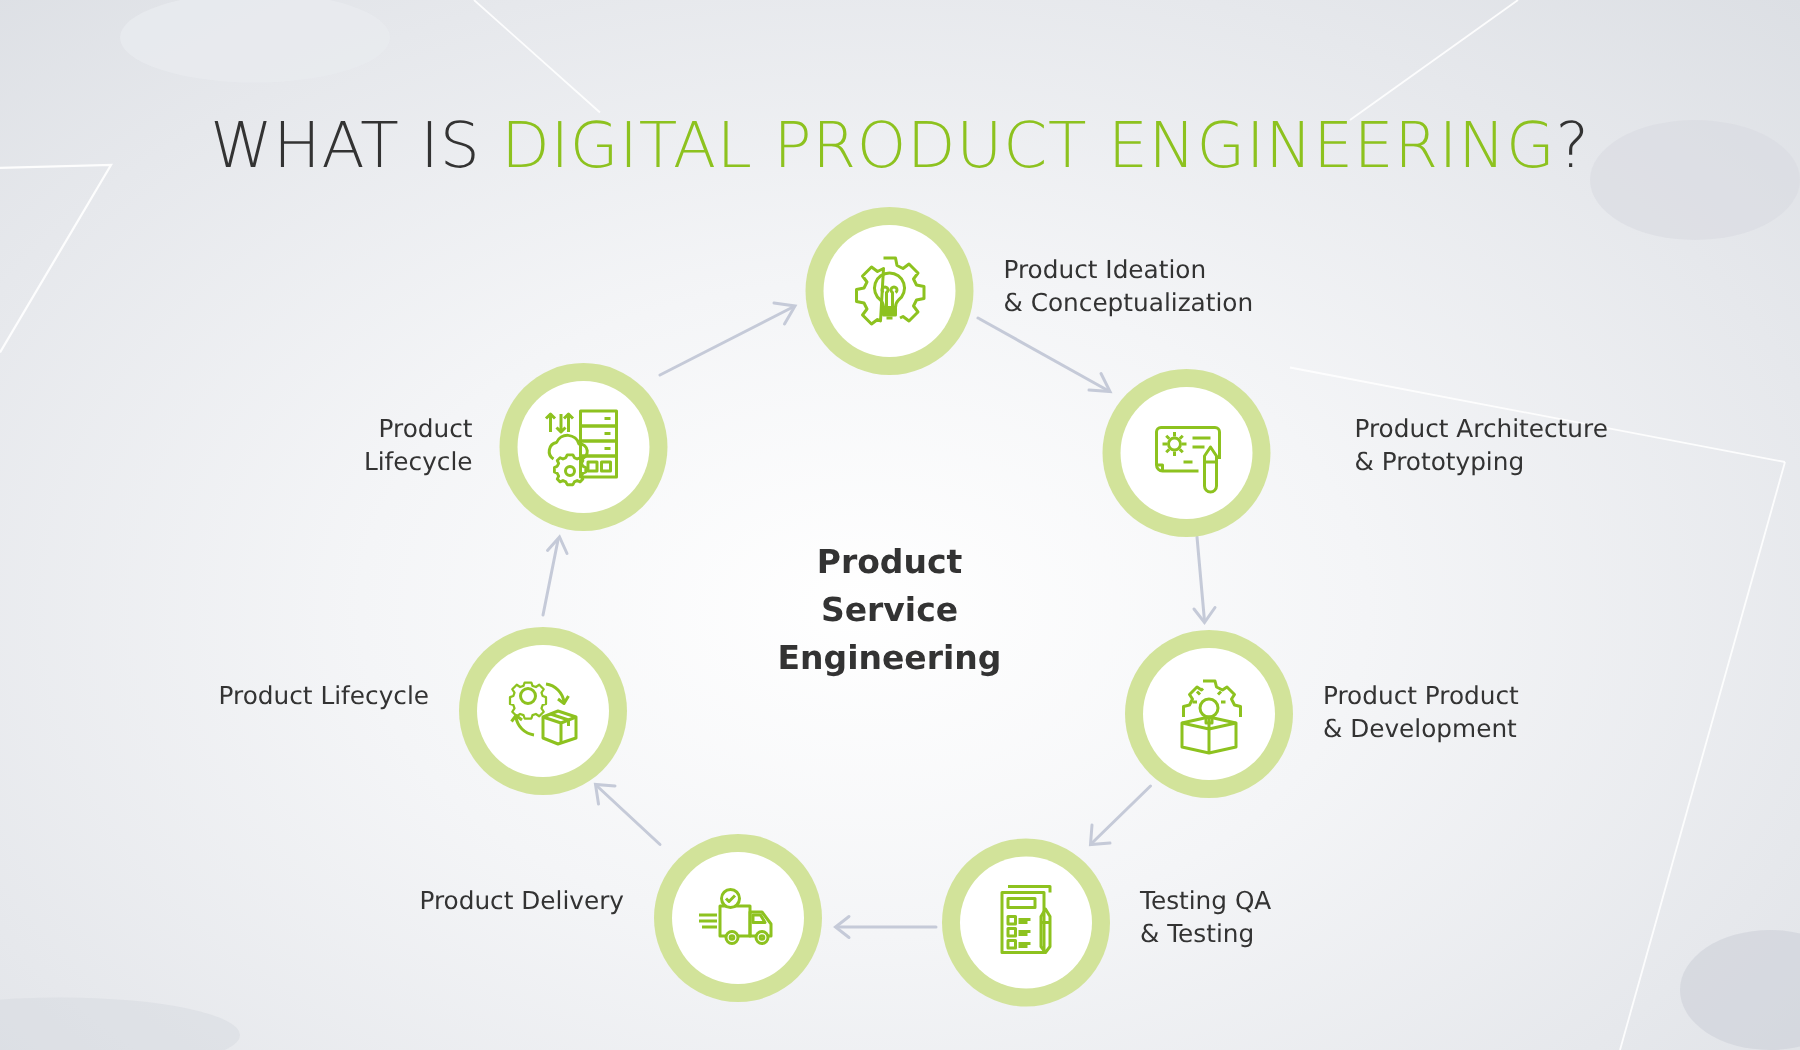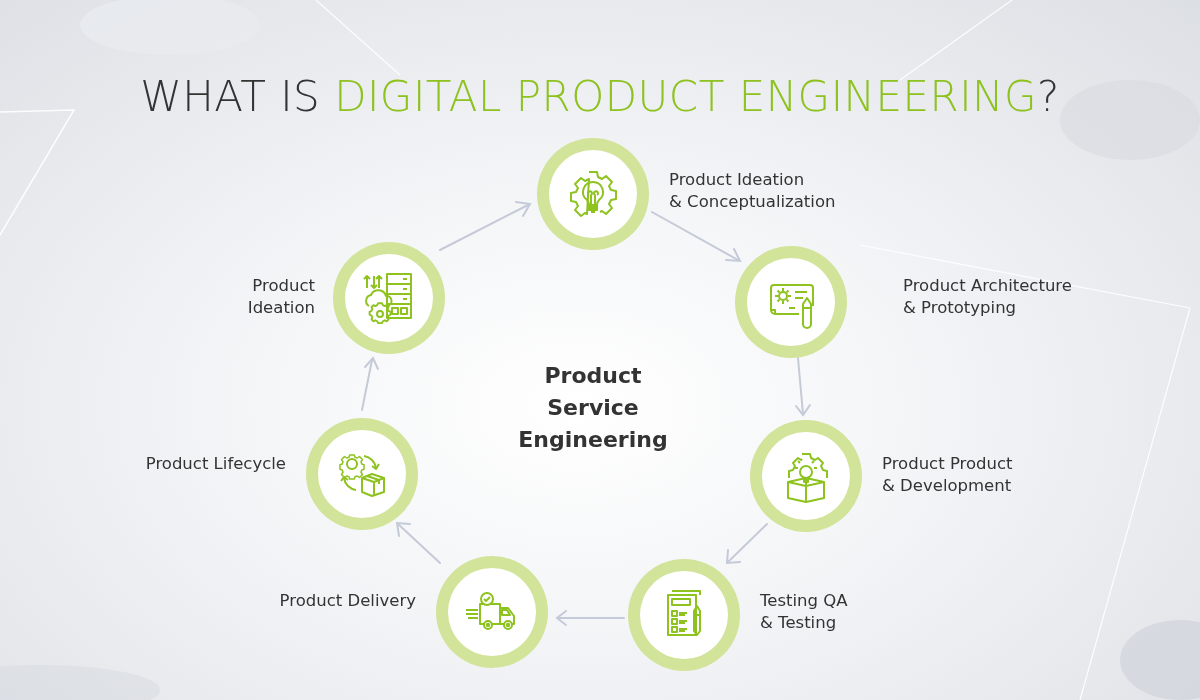--- a/index.html
+++ b/index.html
@@ -207,20 +207,20 @@
       <rect x="31" y="38" width="6" height="6"></rect>
         <rect x="40" y="38" width="6" height="6"></rect>
       <path d="M8 36a6 6 0 0 1 2-11 8 8 0 0 1 15 1 5 5 0 0 1 1 10"></path>
       <circle cx="19" cy="44" r="3"></circle>
       <path d="M17 36h4l1 2 2 1 2-1 2 2-1 2 1 2 2 1v3l-2 1-1 2 1 2-2 2-2-1-2 1-1 2h-4l-1-2-2-1-2 1-2-2 1-2-1-2-2-1v-3l2-1 1-2-1-2 2-2 2 1 2-1z" transform="translate(1,-1) scale(0.95)"></path>
     </svg>
   </div>
 </div>
 <div class="label left" style="left:200px;top:275px;width:115px;">
   <div>Product</div>
-  <div>Ideation</div>
+  <div>Lifecycle</div>
 </div>
 
 <div class="center">
   <div>Product</div>
   <div>Service</div>
   <div>Engineering</div>
 </div>
 
 </body></html>

